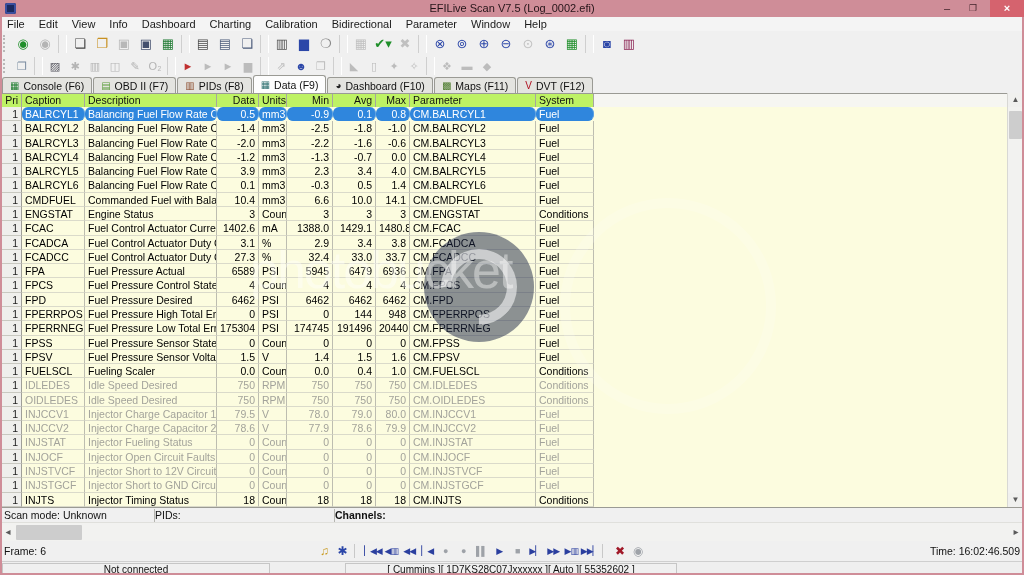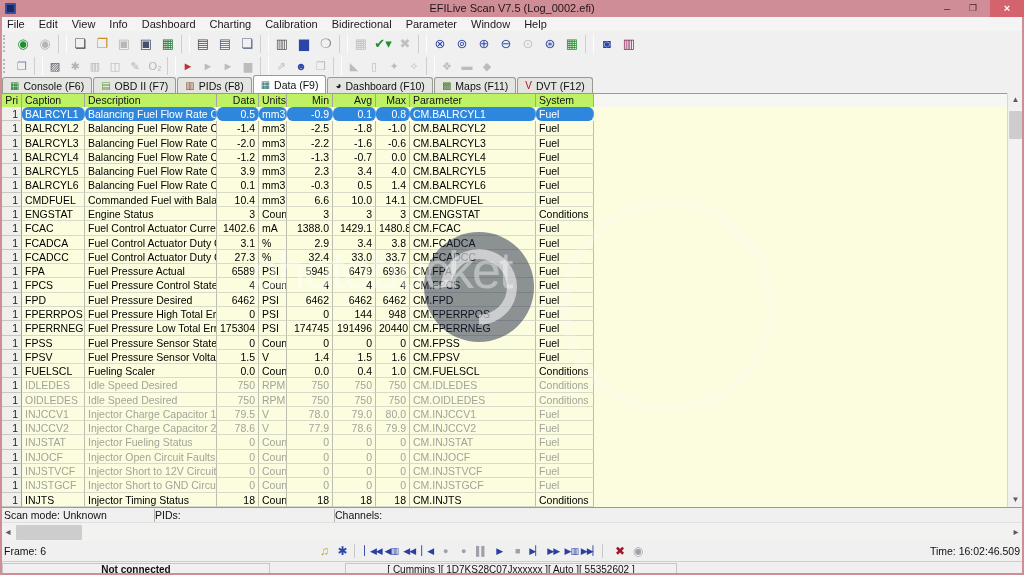--- a/index.html
+++ b/index.html
@@ -74,21 +74,21 @@
   #time-label{position:absolute;right:4px;top:4px;font-size:10.5px;}
   #transport{position:absolute;left:316px;top:2px;display:flex;align-items:center;gap:1px;}
   .pbtn{min-width:17px;height:16px;display:flex;align-items:center;justify-content:center;
         font-size:9px;letter-spacing:-1px;line-height:1;}
   .pbtn.big{font-size:12px;letter-spacing:0;}
   .psep{width:6px;height:14px;border-left:1px solid #c8c8c8;margin:0 2px;}
   
   #bottombar{position:absolute;top:561px;left:0;width:1024px;height:14px;background:#efefef;border-top:1px solid #cfcfcf;}
   .bpanel{position:absolute;top:1px;height:11px;line-height:11px;font-size:10px;text-align:center;
           border:1px solid #c6c6c6;background:#f0f0f0;box-sizing:border-box;}
-  #bpanel-conn{left:2px;width:268px;font-weight:bold;}
+  #bpanel-conn{left:2px;width:268px;}
   #bpanel-veh{left:345px;width:332px;}
   
   #watermark{position:absolute;inset:0;pointer-events:none;z-index:40;}
   #wm-ring{position:absolute;left:560px;top:198px;width:196px;height:196px;border-radius:50%;
            border:10px solid rgba(255,255,255,0.18);}
   #wm-circle{position:absolute;left:424px;top:232px;width:110px;height:110px;border-radius:50%;
              background:rgba(27,37,70,0.50);}
   #wm-circle div{position:absolute;left:17px;top:17px;width:56px;height:56px;border-radius:50%;
                  border:10px solid rgba(255,255,255,0.55);border-left-color:transparent;transform:rotate(-45deg);}
   #wm-brand{position:absolute;left:250px;top:240px;font-size:52px;letter-spacing:-2px;
@@ -671,21 +671,21 @@
 
   <div id="vscroll">
     <div class="varrow" style="top:0;">▲</div>
     <div id="vthumb"></div>
     <div class="varrow" style="bottom:0;">▼</div>
   </div>
 
   <div id="grid-status">
     <div class="spanel" style="left:0;width:150px;">Scan mode: Unknown</div>
     <div class="spanel" style="left:151px;width:179px;">PIDs:</div>
-    <div class="spanel" style="left:331px;width:690px;border-right:none;">Channels:</div>
+    <div class="spanel" style="left:331px;width:690px;border-right:none;font-weight:bold;">Channels:</div>
   </div>
 
   <div id="hscroll">
     <div class="harrow" style="left:0;">◂</div>
     <div id="hthumb"></div>
     <div class="harrow" style="right:0;">▸</div>
   </div>
 
   <div id="framebar">
     <div id="frame-label">Frame: 6</div>

